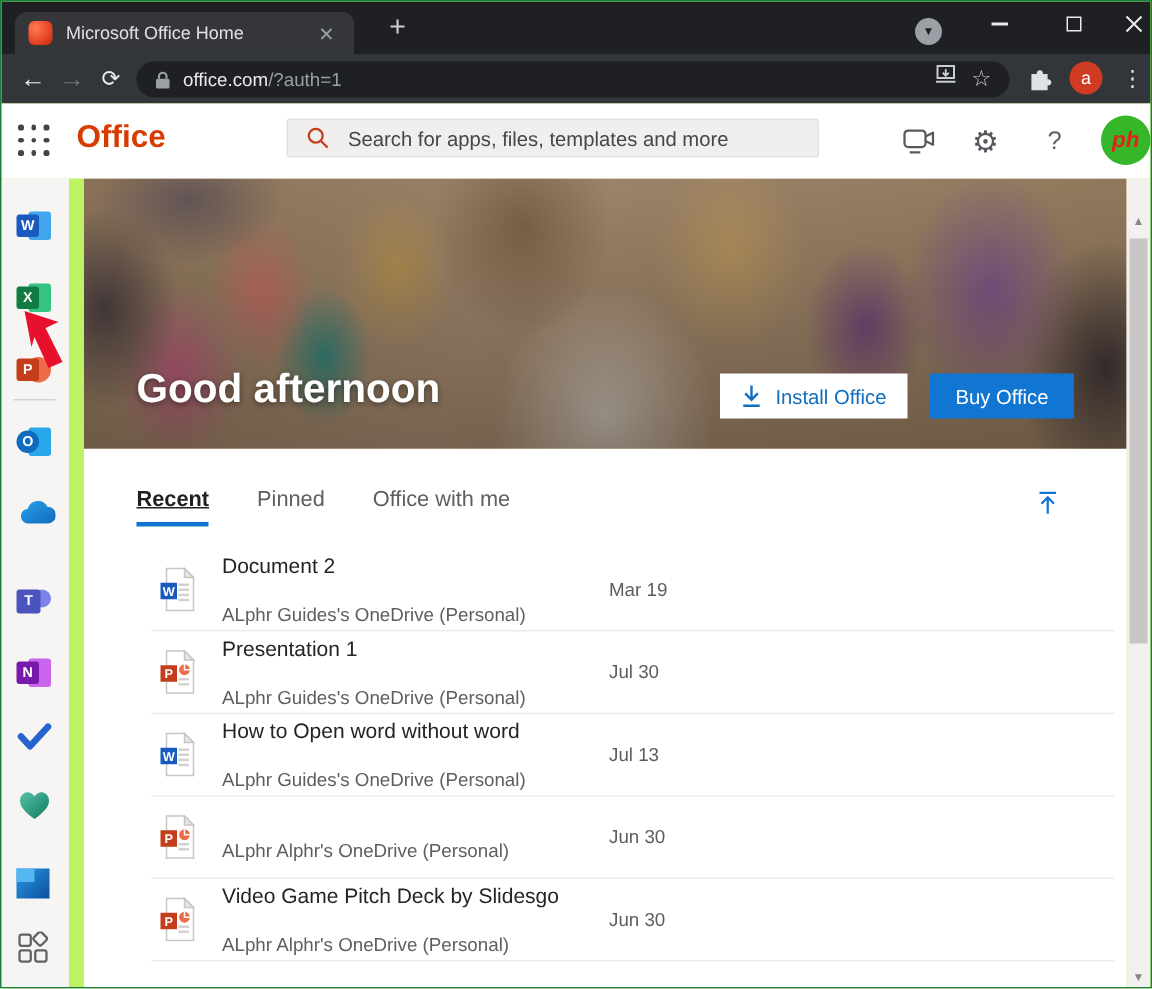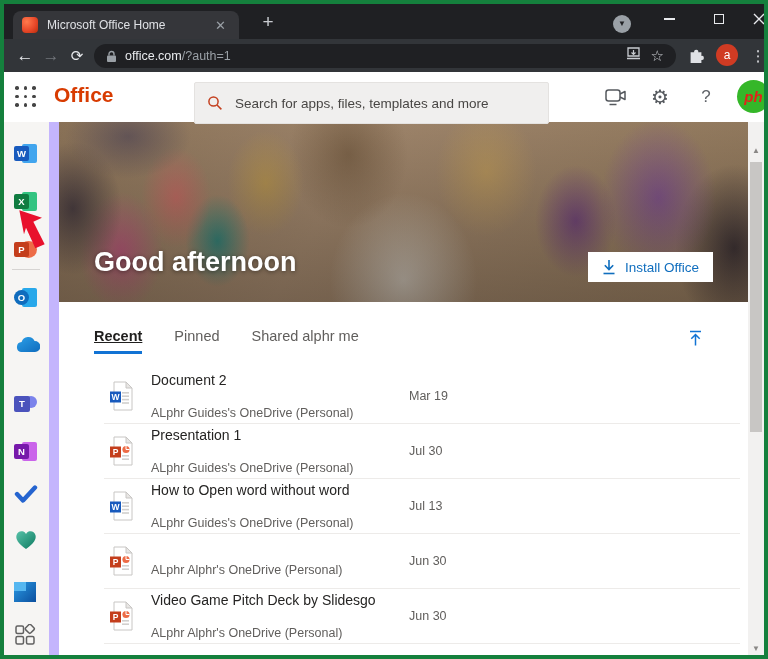--- a/index.html
+++ b/index.html
@@ -1,17 +1,17 @@
 <!DOCTYPE html>
 <html><head>
 <meta charset="utf-8">
 <style>
   * { margin:0; padding:0; box-sizing:border-box; font-family:"Liberation Sans",sans-serif; }
   html,body { background:#e0e0e0; }
-  .window { position:relative; width:768px; height:659px; background:#c4b5fd; border:4px solid #15803d; overflow:hidden; }
+  .window { position:relative; width:768px; height:659px; background:#bef264; border:1px solid #15803d; overflow:hidden; }
 
   
   .tabstrip { position:absolute; top:0; left:0; right:0; height:35px; background:#1f2023; }
   .tab { position:absolute; left:9px; top:7px; width:226px; height:28px; background:#35363a;
          border-radius:8px 8px 0 0; display:flex; align-items:center; padding:0 9px; }
   .favicon { width:16px; height:16px; border-radius:4px; flex:0 0 16px;
              background:radial-gradient(circle at 30% 30%,#ff7a4d,#e8492a 55%,#b92b0a); }
   .tab-title { color:#dfe1e5; font-size:12px; margin-left:9px; flex:1; white-space:nowrap; overflow:hidden; }
   .tab-close { color:#9aa0a6; font-size:13px; line-height:1; padding:2px 4px; cursor:default; }
   .newtab { position:absolute; left:252px; top:6px; color:#c9ccd1; font-size:19px; width:24px; height:24px;
@@ -38,21 +38,21 @@
               background:#d03b23; color:#fff; font-size:12px; text-align:center; line-height:22px; }
   .kebab { position:absolute; left:744px; top:4px; width:20px; height:26px; color:#dfe1e5;
            font-size:15px; text-align:center; line-height:26px; }
 
   
   .oheader { position:absolute; top:68px; left:0; right:0; height:50px; background:#fff; z-index:3; }
   .waffle { position:absolute; left:11px; top:14px; width:22px; height:22px; display:grid;
             grid-template-columns:repeat(3,1fr); gap:4px; }
   .waffle span { width:3.5px; height:3.5px; background:#444; border-radius:50%; }
   .ologo { position:absolute; left:50px; top:11px; color:#d83b01; font-size:21px; font-weight:700; }
-  .searchbar { position:absolute; left:190px; top:10px; width:355px; height:42px; background:#f0efee;
+  .searchbar { position:absolute; left:190px; top:10px; width:355px; height:26px; background:#f0efee;
                border:1px solid #e4e2e0; border-radius:2px; display:flex; align-items:center; padding:0 12px; }
   .searchbar input { border:none; outline:none; background:transparent; flex:1; font-size:13.5px;
                      color:#3b3a39; margin-left:12px; }
   .searchbar input::placeholder { color:#484644; opacity:1; }
   .hic { position:absolute; top:11px; width:28px; height:28px; display:flex; align-items:center;
          justify-content:center; color:#55595e; }
   .hic-meet { left:598px; } .hic-gear { left:642px; font-size:20px; }
   .hic-help { left:688px; font-size:17px; color:#5f6368; }
   .avatar-ph { position:absolute; left:733px; top:8px; width:33px; height:33px; border-radius:50%;
                background:#35b729; color:#e2231a; font-weight:700; font-size:15px; font-style:italic;
@@ -300,27 +300,30 @@
     <div class="hero">
       <div class="greeting">Good afternoon</div>
       <div class="hero-btns">
         <div class="btn btn-install">
           <svg width="14" height="16" viewBox="0 0 14 16">
             <path d="M7 1 V10 M2.8 6.2 L7 10.5 L11.2 6.2" fill="none" stroke="#106ebe" stroke-width="1.6"></path>
             <path d="M1.5 14.5 h11" stroke="#106ebe" stroke-width="1.6"></path>
           </svg>
           <span>Install Office</span>
         </div>
+        <div class="btn btn-buy">
+          <span>Buy Office</span>
+        </div>
       </div>
     </div>
 
     <div class="tabs-row">
       <div class="ltab active">Recent</div>
       <div class="ltab">Pinned</div>
-      <div class="ltab">Shared alphr me</div>
+      <div class="ltab">Office with me</div>
       <div class="upload-btn">
         <svg width="15" height="17" viewBox="0 0 15 17">
           <path d="M2 1.5 h11" stroke="#1173d4" stroke-width="1.5"></path>
           <path d="M7.5 15.5 V5 M3.3 8.8 L7.5 4.5 L11.7 8.8" fill="none" stroke="#1173d4" stroke-width="1.5"></path>
         </svg>
       </div>
     </div>
 
     <div class="file-list">
 

